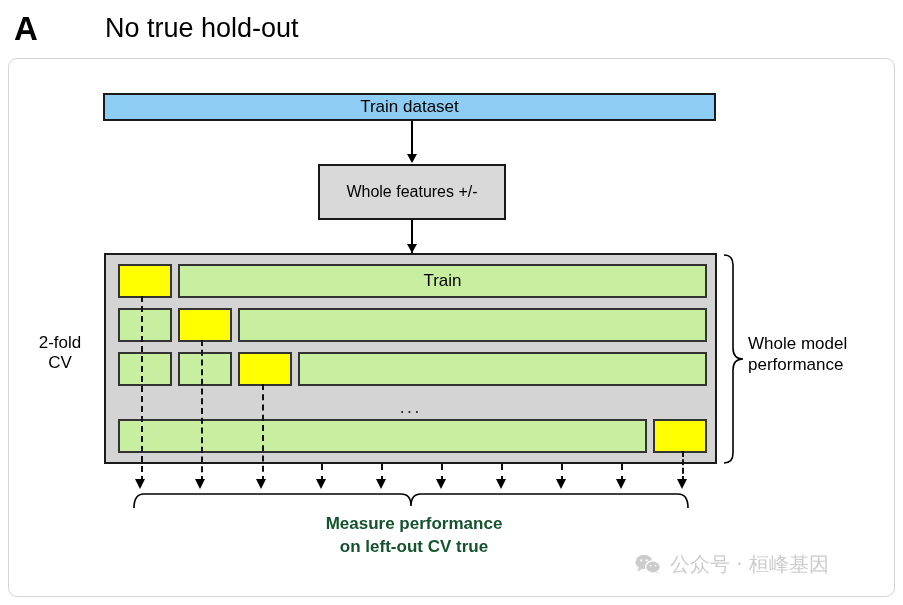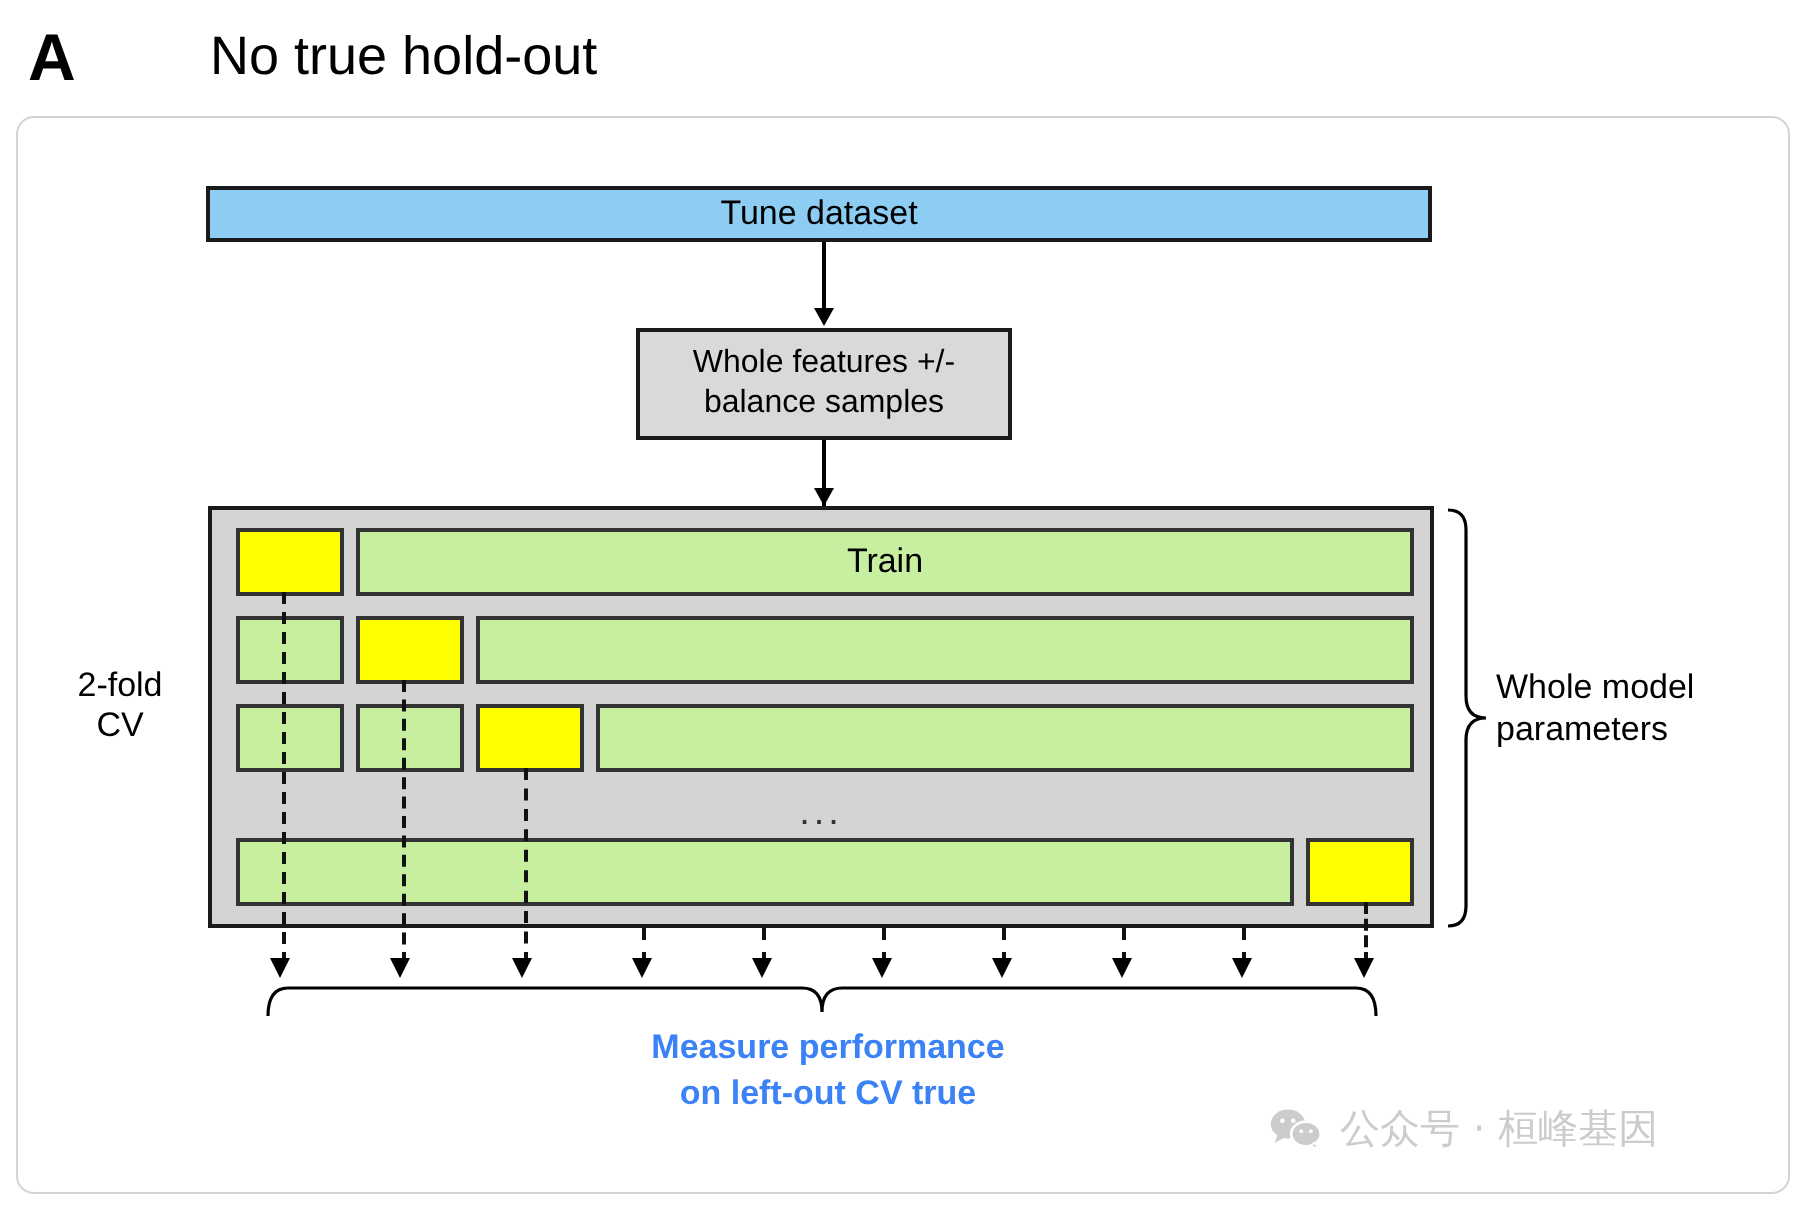--- a/index.html
+++ b/index.html
@@ -172,21 +172,21 @@
     color: #000;
     line-height: 1.25;
   }
   #measure-label {
     position: absolute;
     left: 140px; top: 513px;
     width: 548px;
     text-align: center;
     font-size: 17px;
     font-weight: bold;
-    color: #3b82f6;
+    color: #14532d;
     line-height: 1.35;
   }
 
   
   .brace-svg { position: absolute; }
 
   
   #watermark {
     position: absolute;
     left: 635px; top: 551px;
@@ -204,31 +204,30 @@
 <body>
 
 <div id="page">
 
   <div id="panel-letter">A</div>
   <div id="panel-title">No true hold-out</div>
 
   <div id="card"></div>
 
   <div id="whole-dataset">
-    <span>Tune dataset</span>
+    <span>Train dataset</span>
   </div>
 
   <div class="conn" style="left:412px; top:121px;">
     <div class="stem" style="height:34px;"></div>
     <div class="head" style="top:33px;"></div>
   </div>
 
   <div id="filter-box">
     <span>Whole features +/-</span>
-    <span>balance samples</span>
   </div>
 
   <div class="conn" style="left:412px; top:220px;">
     <div class="stem" style="height:33px;"></div>
     <div class="head" style="top:24px;"></div>
   </div>
 
   <div id="cv-container">
     <div id="cv-rows">
         <div class="fold-row" style="left: 0px; top: 9px; width: 100%;">
@@ -305,21 +304,21 @@
     <div>2-fold</div>
     <div>CV</div>
   </div>
 
   <svg class="brace-svg" style="left:722px; top:253px;" width="26" height="212" viewBox="0 0 26 212">
     <path d="M 2 2 Q 11 2 11 12 L 11 95 Q 11 106 21 106 Q 11 106 11 117 L 11 200 Q 11 210 2 210" fill="none" stroke="#000" stroke-width="1.6"></path>
   </svg>
 
   <div id="tune-label">
     <div>Whole model</div>
-    <div>parameters</div>
+    <div>performance</div>
   </div>
 
   <svg class="brace-svg" style="left:132px; top:490px;" width="558" height="20" viewBox="0 0 558 20">
     <path d="M 2 18 Q 2 4 12 4 L 269 4 Q 279 4 279 16 Q 279 4 289 4 L 546 4 Q 556 4 556 18" fill="none" stroke="#000" stroke-width="1.6"></path>
   </svg>
 
   <div id="measure-label">
     <div>Measure performance</div>
     <div>on left-out CV true</div>
   </div>

